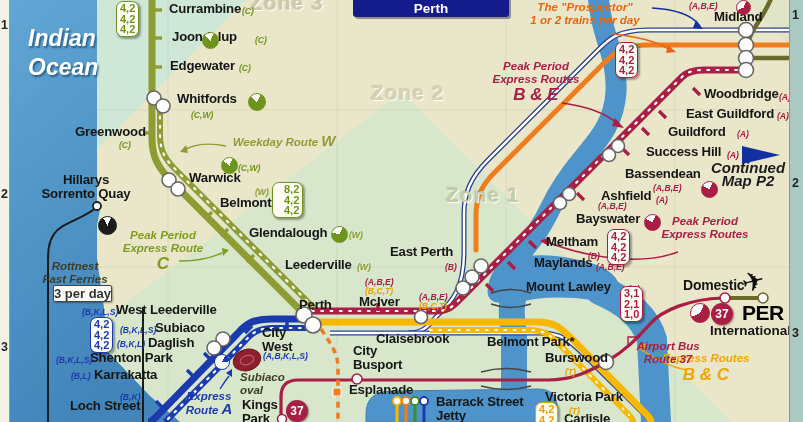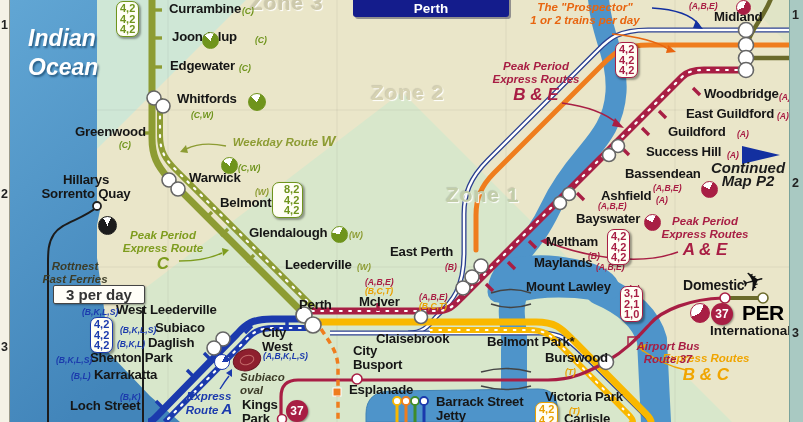--- a/index.html
+++ b/index.html
@@ -26,21 +26,21 @@
   #leftstrip{position:absolute;left:0;top:0;width:9px;height:422px;background:#f4f2e6;border-right:1.5px solid #9a9a8a;}
   #rightstrip{position:absolute;left:789px;top:0;width:14px;height:422px;background:#a9c9c2;border-left:1.5px solid #7aa39b;}
   #titlebox{position:absolute;left:353px;top:-6px;width:156px;height:23px;background:#141c8c;
             border-radius:3px;color:#fff;font-size:13.5px;font-weight:bold;text-align:center;
             line-height:30px;box-shadow:2px 2px 0 rgba(40,40,70,.45);}
   #oceanlbl{position:absolute;left:28px;top:24px;font-size:23px;font-weight:bold;font-style:italic;
             color:#fff;line-height:29px;text-shadow:1.5px 1.5px 2px rgba(15,60,95,.65);}
   .zone{position:absolute;font-size:21px;font-weight:bold;letter-spacing:1px;color:#cdc9ab;
         text-shadow:1px 1px 1px #fff,-1px -1px 1px rgba(0,0,0,.12);}
   #perday{position:absolute;left:53px;top:285px;background:#fffef8;border:1.5px solid #444;
-          border-radius:2px;font-size:15px;font-weight:bold;color:#333;padding:0 12px;
+          border-radius:2px;font-size:13px;font-weight:bold;color:#333;padding:0 0;
           box-shadow:1px 1px 2px rgba(0,0,0,.35);text-align:right;}
   #plane{position:absolute;left:742px;top:266px;font-size:27px;color:#111;transform:rotate(-15deg);}
   #per{position:absolute;left:742px;top:301px;font-size:21px;font-weight:800;color:#000;letter-spacing:-0.5px;}
   #intl{position:absolute;left:710px;top:323px;font-size:13.5px;font-weight:600;color:#161616;}
 </style>
 </head>
 <body>
 
 <div id="map">
 
@@ -461,21 +461,20 @@
         <div><span>1 or 2 trains per day</span></div>
       </div>
       <div class="ann" style="left: 536px; top: 60px; color: rgb(168, 30, 68);">
         <div><span>Peak Period</span></div>
         <div><span>Express Routes</span></div>
         <div class="big"><span>B &amp; E</span></div>
       </div>
       <div class="ann" style="left: 705px; top: 215px; color: rgb(168, 30, 68);">
         <div><span>Peak Period</span></div>
         <div><span>Express Routes</span></div>
-        <div class="big"><span>A &amp; E</span></div>
       </div>
       <div class="ann" style="left: 163px; top: 229px; color: rgb(126, 156, 30);">
         <div><span>Peak Period</span></div>
         <div><span>Express Route</span></div>
         <div class="big"><span>C</span></div>
       </div>
       <div class="ann" style="left: 284px; top: 135px; color: rgb(141, 156, 51);">
         <div><span>Weekday Route</span><span class="tail">W</span></div>
       </div>
       <div class="ann" style="left: 209px; top: 390px; color: rgb(27, 58, 173);">

